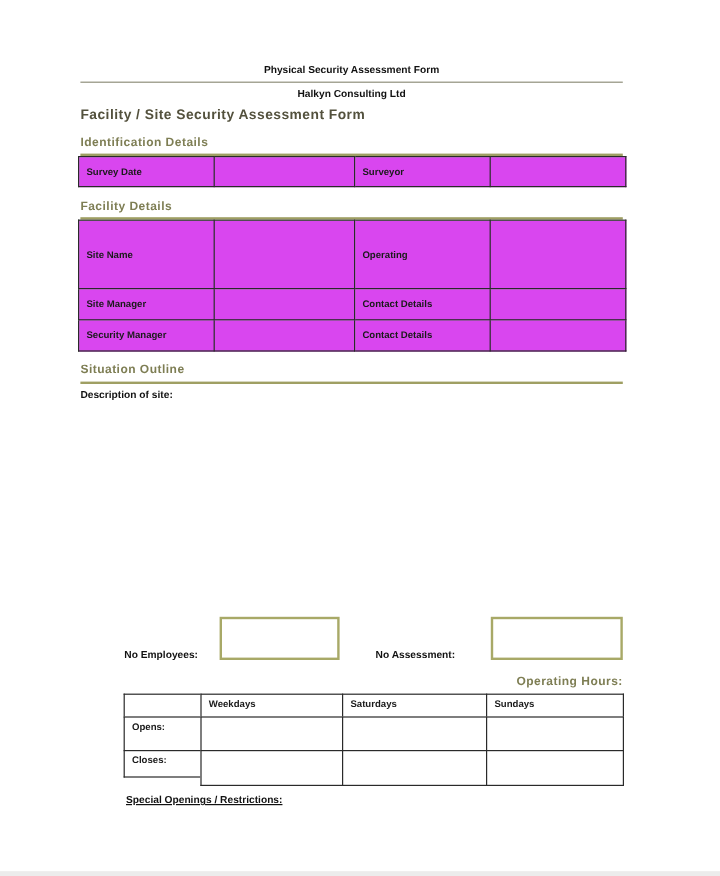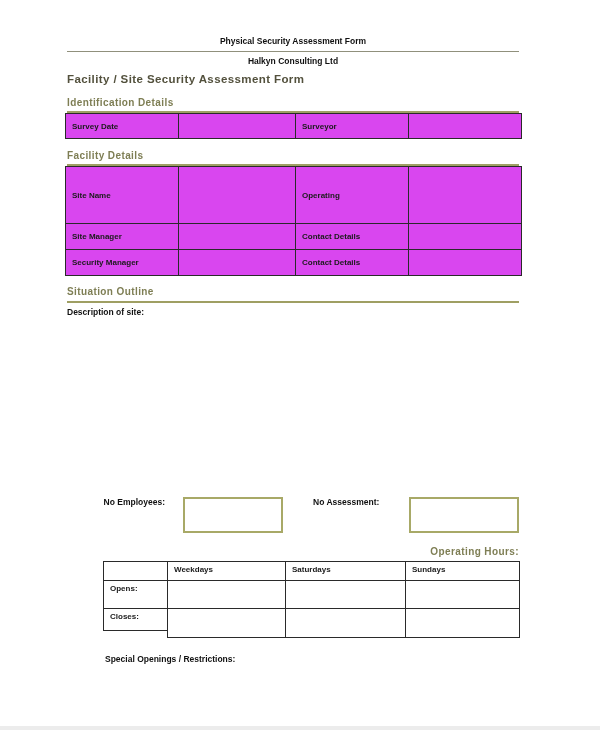--- a/index.html
+++ b/index.html
@@ -1,19 +1,19 @@
 <!DOCTYPE html>
 <html><head>
 <meta charset="utf-8">
 <style>
   * { margin:0; padding:0; box-sizing:border-box; }
   html,body { background:#ffffff; }
   body { font-family:"Liberation Sans", sans-serif; color:#1a1a1a; }
   .page { position:relative; width:600px; height:730px; background:#ffffff; overflow:hidden; }
-  .content { width:452px; margin-left:67px; padding-top:36px; }
+  .content { width:452px; margin-left:67px; padding-top:53px; }
 
   .hdr-title { text-align:center; font-weight:700; font-size:8.5px; line-height:10px; color:#111; }
   .hdr-rule { border-bottom:1px solid #90907c; margin-top:5px; }
   .hdr-sub { text-align:center; font-weight:700; font-size:8.5px; line-height:10px; margin-top:4px; color:#111; }
 
   .form-title { margin-top:7px; font-weight:700; font-size:11.5px; line-height:13px;
                 color:#53513d; letter-spacing:0.4px; }
 
   .sec-head { font-weight:700; font-size:10px; line-height:12px; color:#7e7e54; letter-spacing:0.4px; }
   .sec-head.ident { margin-top:11px; }
@@ -28,40 +28,40 @@
   table.formtab { border-collapse:collapse; width:456px; margin-left:-2px; table-layout:fixed; }
   table.formtab td { border:1px solid #2a2a2a; font-weight:700; font-size:8px;
                      padding:0 0 0 6px; vertical-align:middle; background:#d946ef; }
   .row-h25 td { height:25px; }
   .row-h57 td { height:57px; }
   .row-h26 td { height:26px; }
 
   .desc-label { margin-top:4px; font-weight:700; font-size:8.5px; line-height:10px; color:#111; }
   .desc-area { height:172px; }
 
-  .staffing { margin-top:8px; display:flex; align-items:flex-start; }
+  .staffing { margin-top:8px; display:flex; align-items:flex-end; }
   .staff-label { font-weight:700; font-size:8.5px; color:#111; }
   .staff-label.emp { width:98px; text-align:right; }
   .staff-label.con { margin-left:30px; }
   .staff-box { width:100px; height:36px; border:2px solid #a8a967; background:#fff; }
   .staff-box.emp { margin-left:18px; }
   .staff-box.con { margin-left:auto; width:110px; }
 
   .ophours { margin-top:3px; margin-left:36px; display:grid;
              grid-template-columns:64px 118px 120px 115px; width:417px; }
   .ophours .cell { background:#fff; border-left:1px solid #2a2a2a; border-top:1px solid #2a2a2a;
                    font-weight:700; font-size:8px; }
   .ophours .hd { height:19px; padding:3px 0 0 6px; }
   .ophours .r-opens { height:28px; padding:3px 0 0 6px; }
   .ophours .r-closes { height:30px; padding:3px 0 0 6px; }
   .ophours .lastcol { border-right:1px solid #2a2a2a; }
   .ophours .bb { border-bottom:1px solid #2a2a2a; }
   .ophours .closes-label { height:23px; align-self:start; border-bottom:1px solid #2a2a2a; }
 
-  .special-label { margin-top:16px; margin-left:38px; font-weight:700; font-size:8.5px; color:#111; }
+  .special-label { margin-top:6px; margin-left:38px; font-weight:700; font-size:8.5px; color:#111;text-decoration:underline; }
 
   .page-bottom-edge { position:absolute; left:0; bottom:0; width:600px; height:4px; background:#ececec; }
 </style>
 </head>
 <body>
 
 <div class="page">
   <div class="content">
 
     <div class="hdr-title">Physical Security Assessment Form</div>

